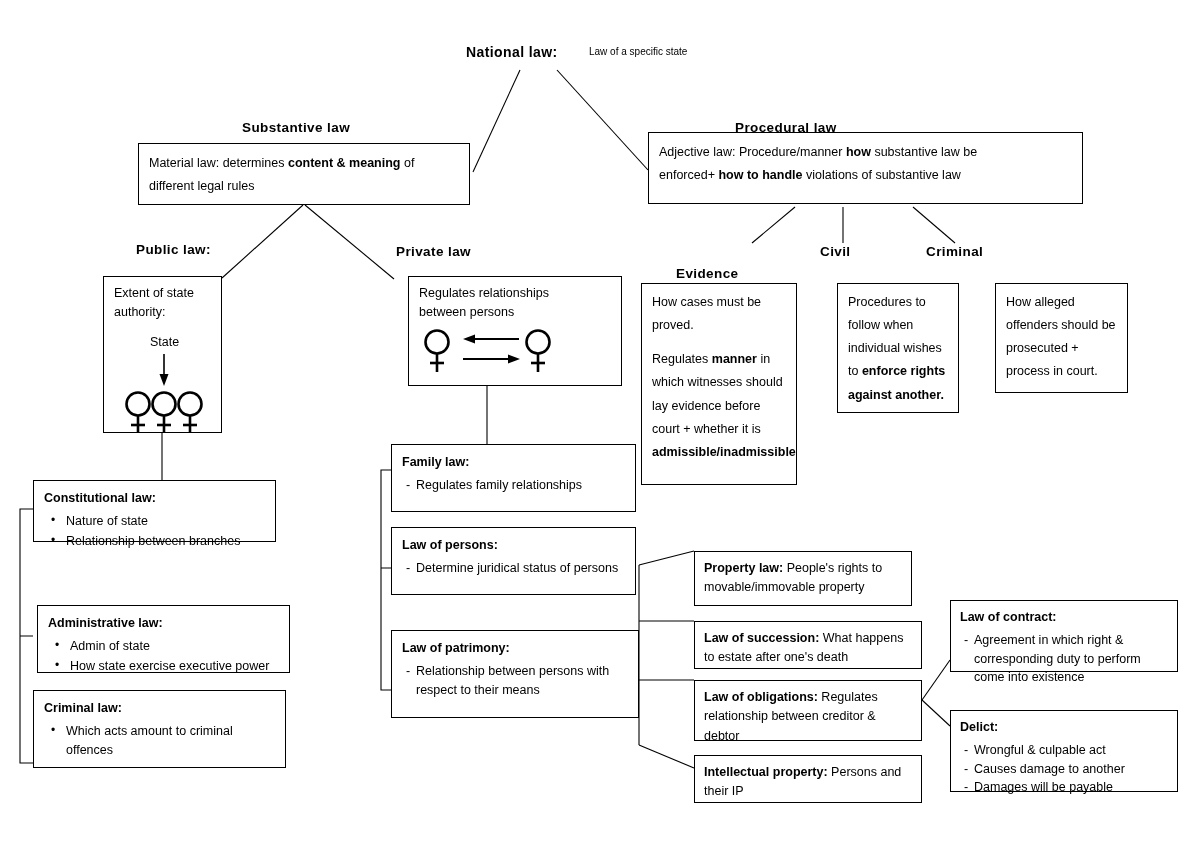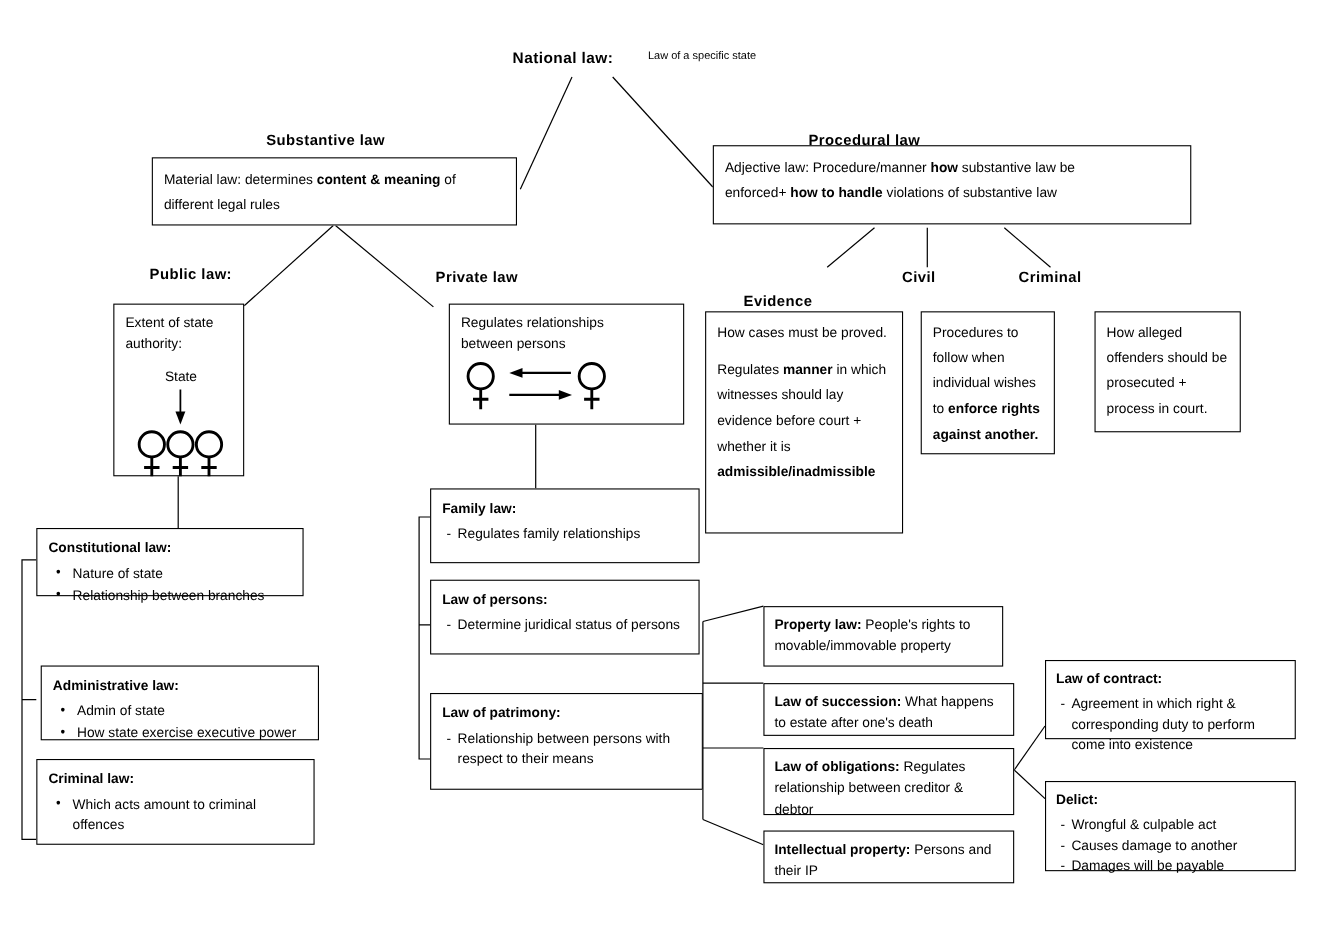--- a/index.html
+++ b/index.html
@@ -208,21 +208,21 @@
           <polygon points="101,33 89,28.5 89,37.5" stroke="none"></polygon>
         </g>
       </svg>
     </div>
   </div>
 
   <div class="hdr" style="left:676px; top:228px;margin-top:38px;">Evidence</div>
   <div class="hdr" style="left:820px; top:244px;">Civil</div>
   <div class="hdr" style="left:926px; top:244px;">Criminal</div>
 
-  <div class="node" style="left:641px; top:283px; width:180px; height:202px;">
+  <div class="node" style="left:641px; top:283px; width:156px; height:202px;">
     <div class="inner loose" style="padding:7px 8px 6px 10px;">
       <div class="para">How cases must be proved.</div>
       <div class="para">
         <span>Regulates </span><span class="b">manner</span><span> in which witnesses should lay evidence before court + whether it is </span><span class="b">admissible/inadmissible</span>
       </div>
     </div>
   </div>
 
   <div class="node" style="left:837px; top:283px; width:122px; height:130px;">
     <div class="inner loose" style="padding:7px 8px 6px 10px;">

